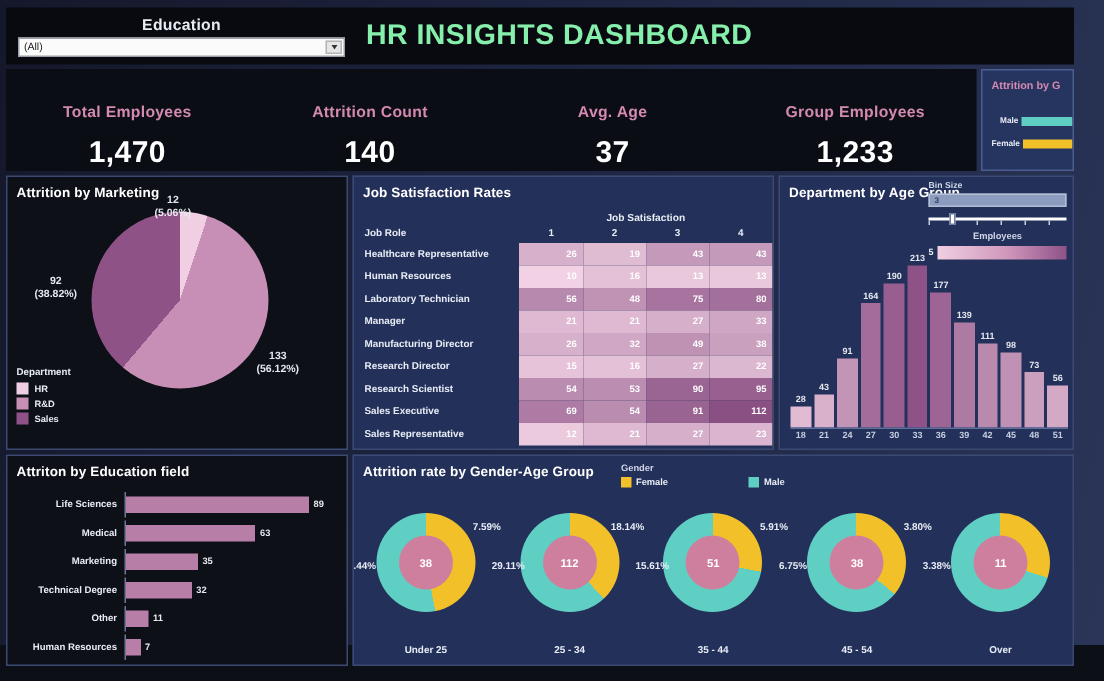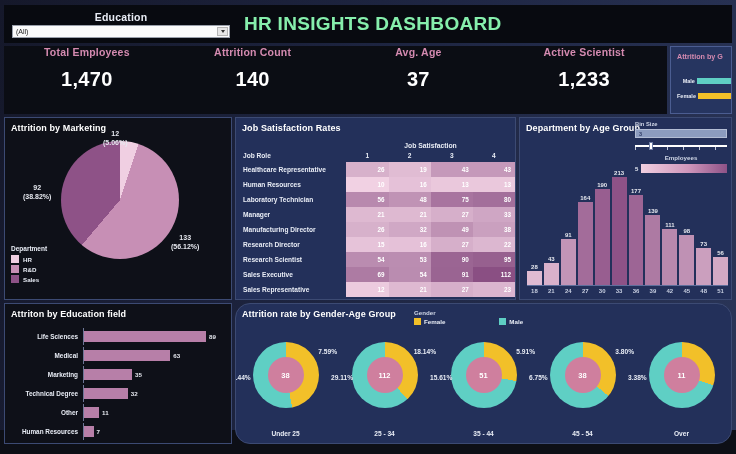--- a/index.html
+++ b/index.html
@@ -7,21 +7,21 @@
   html, body {
     width: 736px; height: 454px;
     background: #0d0f16;
     font-family: "Liberation Sans", sans-serif;
     overflow: hidden;
   }
   #dash {
     position: relative;
     width: 736px; height: 430px;
     background: linear-gradient(105deg, #15182a 0%, #1d2440 45%, #2a3558 100%);
-    padding: 5px 4px 4px 4px;
+    padding: 5px 20px 4px 4px;
   }
 
   
   .header {
     position: relative;
     height: 38px;
     background: #080a10;
     display: flex; align-items: center;
     padding-left: 8px;
   }
@@ -63,21 +63,21 @@
   .kpi-row {
     position: relative;
     display: flex;
     height: 68px;
     margin-top: 3px;
   }
   .kpi-band {
     flex: 1 1 auto;
     background: #0b0d14;
     display: flex;
-    align-items: flex-start;
+    align-items: flex-end;
   }
   .kpi {
     flex: 1 1 0;
     text-align: center;
   }
   .kpi-label {
     color: #d48ab0; font-size: 10.5px; font-weight: bold;
     letter-spacing: .2px; margin-bottom: 10px;
   }
   .kpi-value {
@@ -226,21 +226,21 @@
   .edu-row { display: flex; align-items: center; height: 17px; margin-bottom: 2px; }
   .edu-name {
     width: 74px; text-align: right; padding-right: 5px;
     color: #e8ecf5; font-size: 6.4px; font-weight: bold;
   }
   .edu-track { flex: 1 1 auto; display: flex; align-items: center; border-left: 1px solid #6d7696; height: 100%; }
   .edu-bar { height: 11px; background: #b77fa8; }
   .edu-val { color: #e6e8ef; font-size: 6.2px; font-weight: bold; margin-left: 3px; }
 
   
-  #panel-donut { flex: 1 1 auto; border-radius: 15px; }
+  #panel-donut { flex: 1 1 auto; }
   .gender-leg { position: absolute; left: 178px; top: 5px; }
   .gl-title { color: #cfd6e6; font-size: 6.2px; font-weight: bold; margin-bottom: 2px; }
   .gl-items { display: flex; gap: 54px; }
   .gl-item { display: flex; align-items: center; }
   .gl-sw { width: 7px; height: 7px; margin-right: 3px; }
   .gl-name { color: #e8ecf5; font-size: 6.2px; font-weight: bold; }
   .donuts {
     position: absolute; left: 0; right: 0; top: 24px; bottom: 0;
     display: flex; align-items: flex-start;
   }
@@ -295,21 +295,21 @@
         </div>
         <div class="kpi">
           <div class="kpi-label">Attrition Count</div>
           <div class="kpi-value">140</div>
         </div>
         <div class="kpi">
           <div class="kpi-label">Avg. Age</div>
           <div class="kpi-value">37</div>
         </div>
         <div class="kpi">
-          <div class="kpi-label">Active Scientist</div>
+          <div class="kpi-label">Group Employees</div>
           <div class="kpi-value">1,233</div>
         </div>
       </div>
     <div class="gender-panel">
       <div class="gp-title">Attrition by G</div>
       <div id="gp-rows">
           <div class="gp-row">
             <span class="gp-name">Male</span>
             <span class="gp-bar male" style="background: rgb(95, 207, 196);"></span>
           </div>

